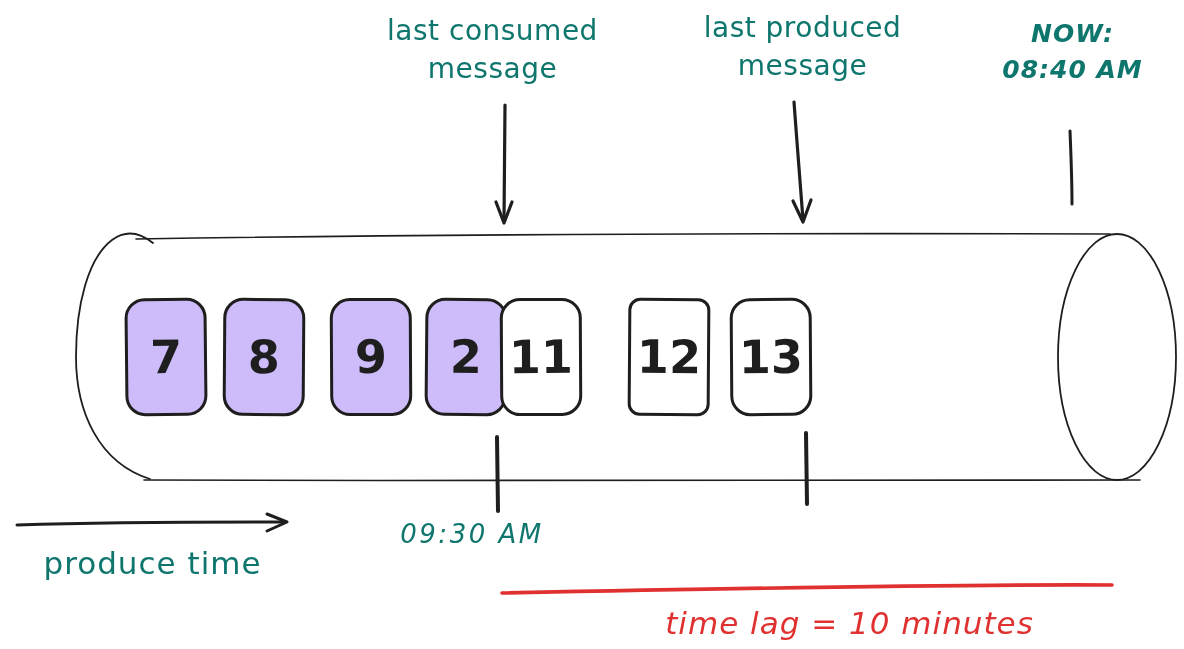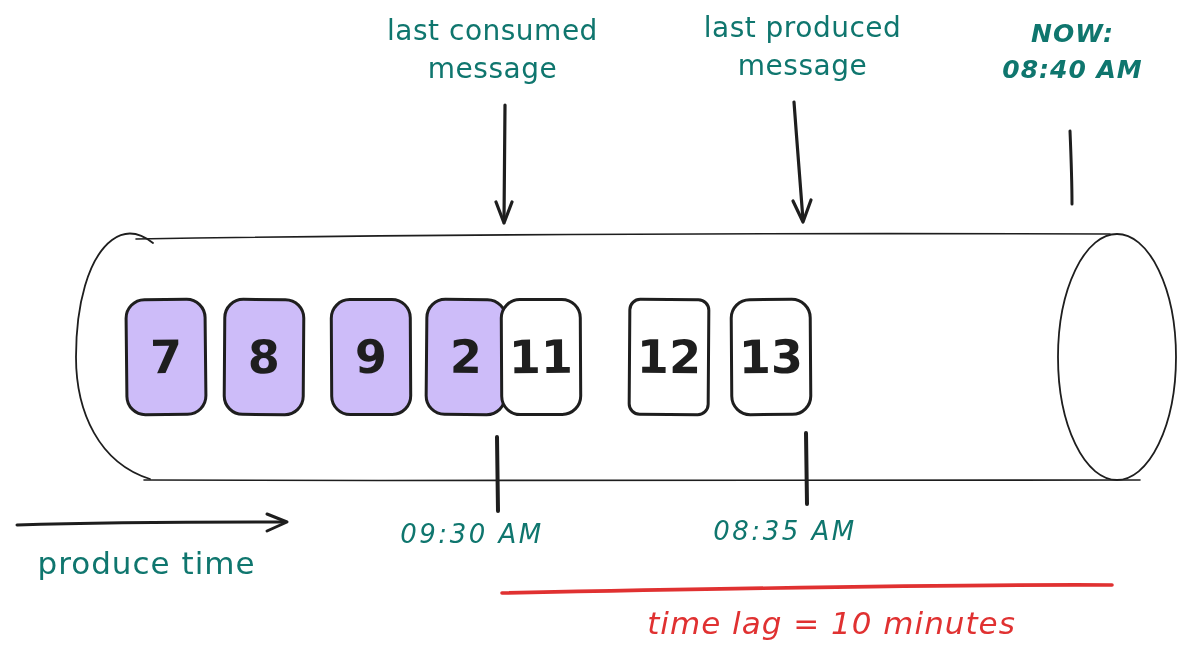--- a/index.html
+++ b/index.html
@@ -156,19 +156,18 @@
   </div>
   <div class="msg-box b5">
     <span>12</span>
   </div>
   <div class="msg-box b6">
     <span>13</span>
   </div>
 
   <div class="label lbl-time" style="left:372px; top:517px; width:200px;">09:30 AM</div>
 
-  <div class="label lbl-time" style="left:685px; top:514px; width:200px;">08:35 AM</div>
 
-  <div class="label lbl-axis" style="left:24px; top:543px; width:245px;">produce time</div>
+  <div class="label lbl-axis" style="left:30px; top:543px; width:245px;">produce time</div>
 
-  <div class="label lbl-lag" style="left:629px; top:603px; width:405px;">time lag = 10 minutes</div>
+  <div class="label lbl-lag" style="left:647px; top:603px; width:405px;">time lag = 10 minutes</div>
 
 </div>
 
 </body></html>

